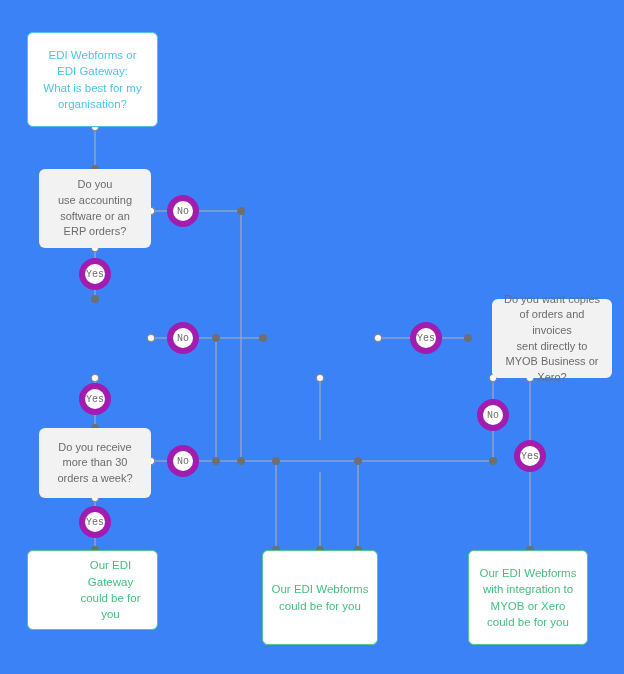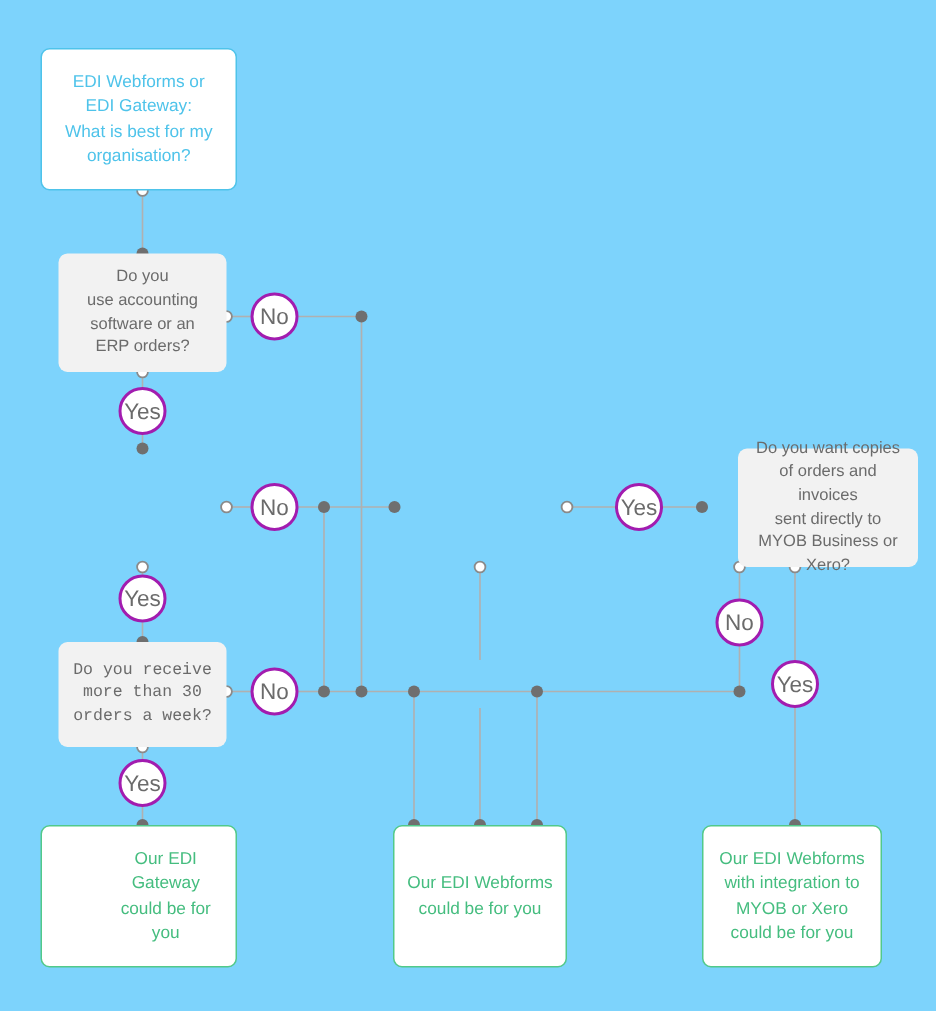--- a/index.html
+++ b/index.html
@@ -4,21 +4,21 @@
 <style>
   html, body {
     margin: 0;
     padding: 0;
     background: #ffffff;
   }
   #canvas {
     position: relative;
     width: 624px;
     height: 674px;
-    background: #7dd3fc;
+    background: #3b82f6;
     font-family: "Liberation Sans", sans-serif;
     overflow: hidden;
   }
   .svg-layer {
     position: absolute;
     left: 0;
     top: 0;
     width: 624px;
     height: 674px;
   }
@@ -57,28 +57,29 @@
     white-space: pre-line;
   }
   .edge-label {
     position: absolute;
     width: 32px;
     height: 32px;
     margin-left: -16px;
     margin-top: -16px;
     border-radius: 50%;
     background: #ffffff;
-    border: 2px solid #a21caf;
+    border: 6px solid #a21caf;
     color: #6b6b6b;
-    font-size: 15px;
+    font-size: 10px;
     display: flex;
     align-items: center;
     justify-content: center;
     z-index: 4;
     box-sizing: border-box;
+    font-family: Liberation Mono, monospace;
   }
 </style>
 </head>
 <body>
 
 <div id="canvas">
 
   <svg class="svg-layer" viewBox="0 0 624 674" xmlns="http://www.w3.org/2000/svg">
     <g fill="none" stroke="#b0b0b0" stroke-width="1.1">
 
@@ -164,35 +165,35 @@
   </div>
 
   <div class="node node-decision" style="left:39px; top:169px; width:112px; height:79px;">
     <div class="node-inner">Do you
 use accounting
 software or an
 ERP orders?</div>
   </div>
 
 
-  <div class="node node-decision" style="left:39px; top:428px; width:112px; height:70px;font-family:Liberation Mono, monospace;">
+  <div class="node node-decision" style="left:39px; top:428px; width:112px; height:70px;">
     <div class="node-inner">Do you receive
 more than 30
 orders a week?</div>
   </div>
 
 
   <div class="node node-decision" style="left:492px; top:299px; width:120px; height:79px;">
     <div class="node-inner">Do you want copies
 of orders and invoices
 sent directly to
 MYOB Business or Xero?</div>
   </div>
 
-  <div class="node node-terminal" style="left:27px; top:550px; width:131px; height:95px;padding-left:36px;">
+  <div class="node node-terminal" style="left:27px; top:550px; width:131px; height:80px;padding-left:36px;">
     <div class="node-inner">Our EDI Gateway
 could be for you</div>
   </div>
 
   <div class="node node-terminal" style="left:262px; top:550px; width:116px; height:95px;">
     <div class="node-inner">Our EDI Webforms
 could be for you</div>
   </div>
 
   <div class="node node-terminal" style="left:468px; top:550px; width:120px; height:95px;">

